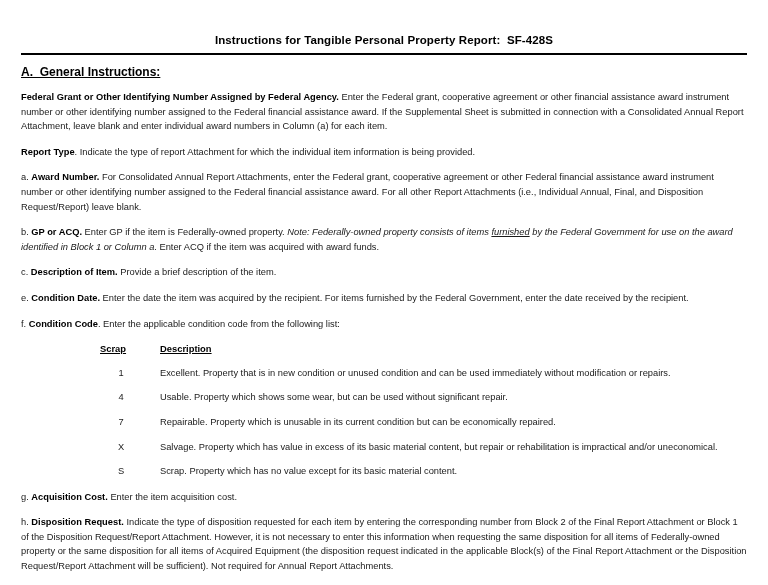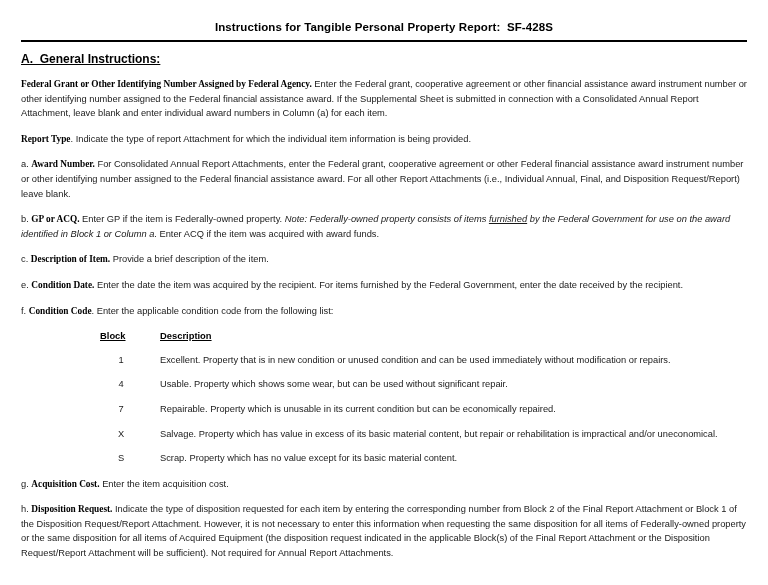--- a/index.html
+++ b/index.html
@@ -12,21 +12,21 @@
     height: 585px;
     font-family: "Liberation Sans", sans-serif;
     color: #1a1a1a;
     overflow: hidden;
   }
   .page {
     position: relative;
     width: 768px;
     height: 585px;
     box-sizing: border-box;
-    padding: 0 21px;
+    padding: 13px 21px;
   }
   .doc-title {
     text-align: center;
     font-size: 11.5px;
     font-weight: bold;
     letter-spacing: 0.1px;
     margin: 0;
     padding-top: 21px;
     color: #000;
     white-space: pre;
@@ -45,21 +45,21 @@
     color: #000;
     white-space: pre;
   }
   .para {
     font-size: 9.3px;
     line-height: 14.6px;
     margin: 11px 0 0 0;
     text-align: left;
     color: #1a1a1a;
   }
-  .b { font-weight: bold; color: #000; font-family: Liberation Serif, serif; }
+  .b { font-weight: bold; color: #000; }
   .i { font-style: italic; }
   .iu { font-style: italic; text-decoration: underline; }
 
   .code-table {
     margin: 11px 0 0 0;
     border-collapse: collapse;
     font-size: 9.3px;
     line-height: 14.6px;
   }
   .code-table th {
@@ -123,21 +123,21 @@
   <p class="para"><span>c. </span><span class="b">Description of Item.</span><span> Provide a brief description of the item.</span></p>
 
 
   <p class="para"><span>e. </span><span class="b">Condition Date.</span><span> Enter the date the item was acquired by the recipient. For items furnished by the Federal Government, enter the date received by the recipient.</span></p>
 
   <p class="para"><span>f. </span><span class="b">Condition Code</span><span>. Enter the applicable condition code from the following list:</span></p>
 
   <table class="code-table">
     <thead>
       <tr>
-        <th class="col-code">Block</th>
+        <th class="col-code">Scrap</th>
         <th class="col-desc">Description</th>
       </tr>
     </thead>
     <tbody>
       <tr>
         <td class="col-code">1</td>
         <td class="col-desc">Excellent. Property that is in new condition or unused condition and can be used immediately without modification or repairs.</td>
       </tr>
       <tr>
         <td class="col-code">4</td>

